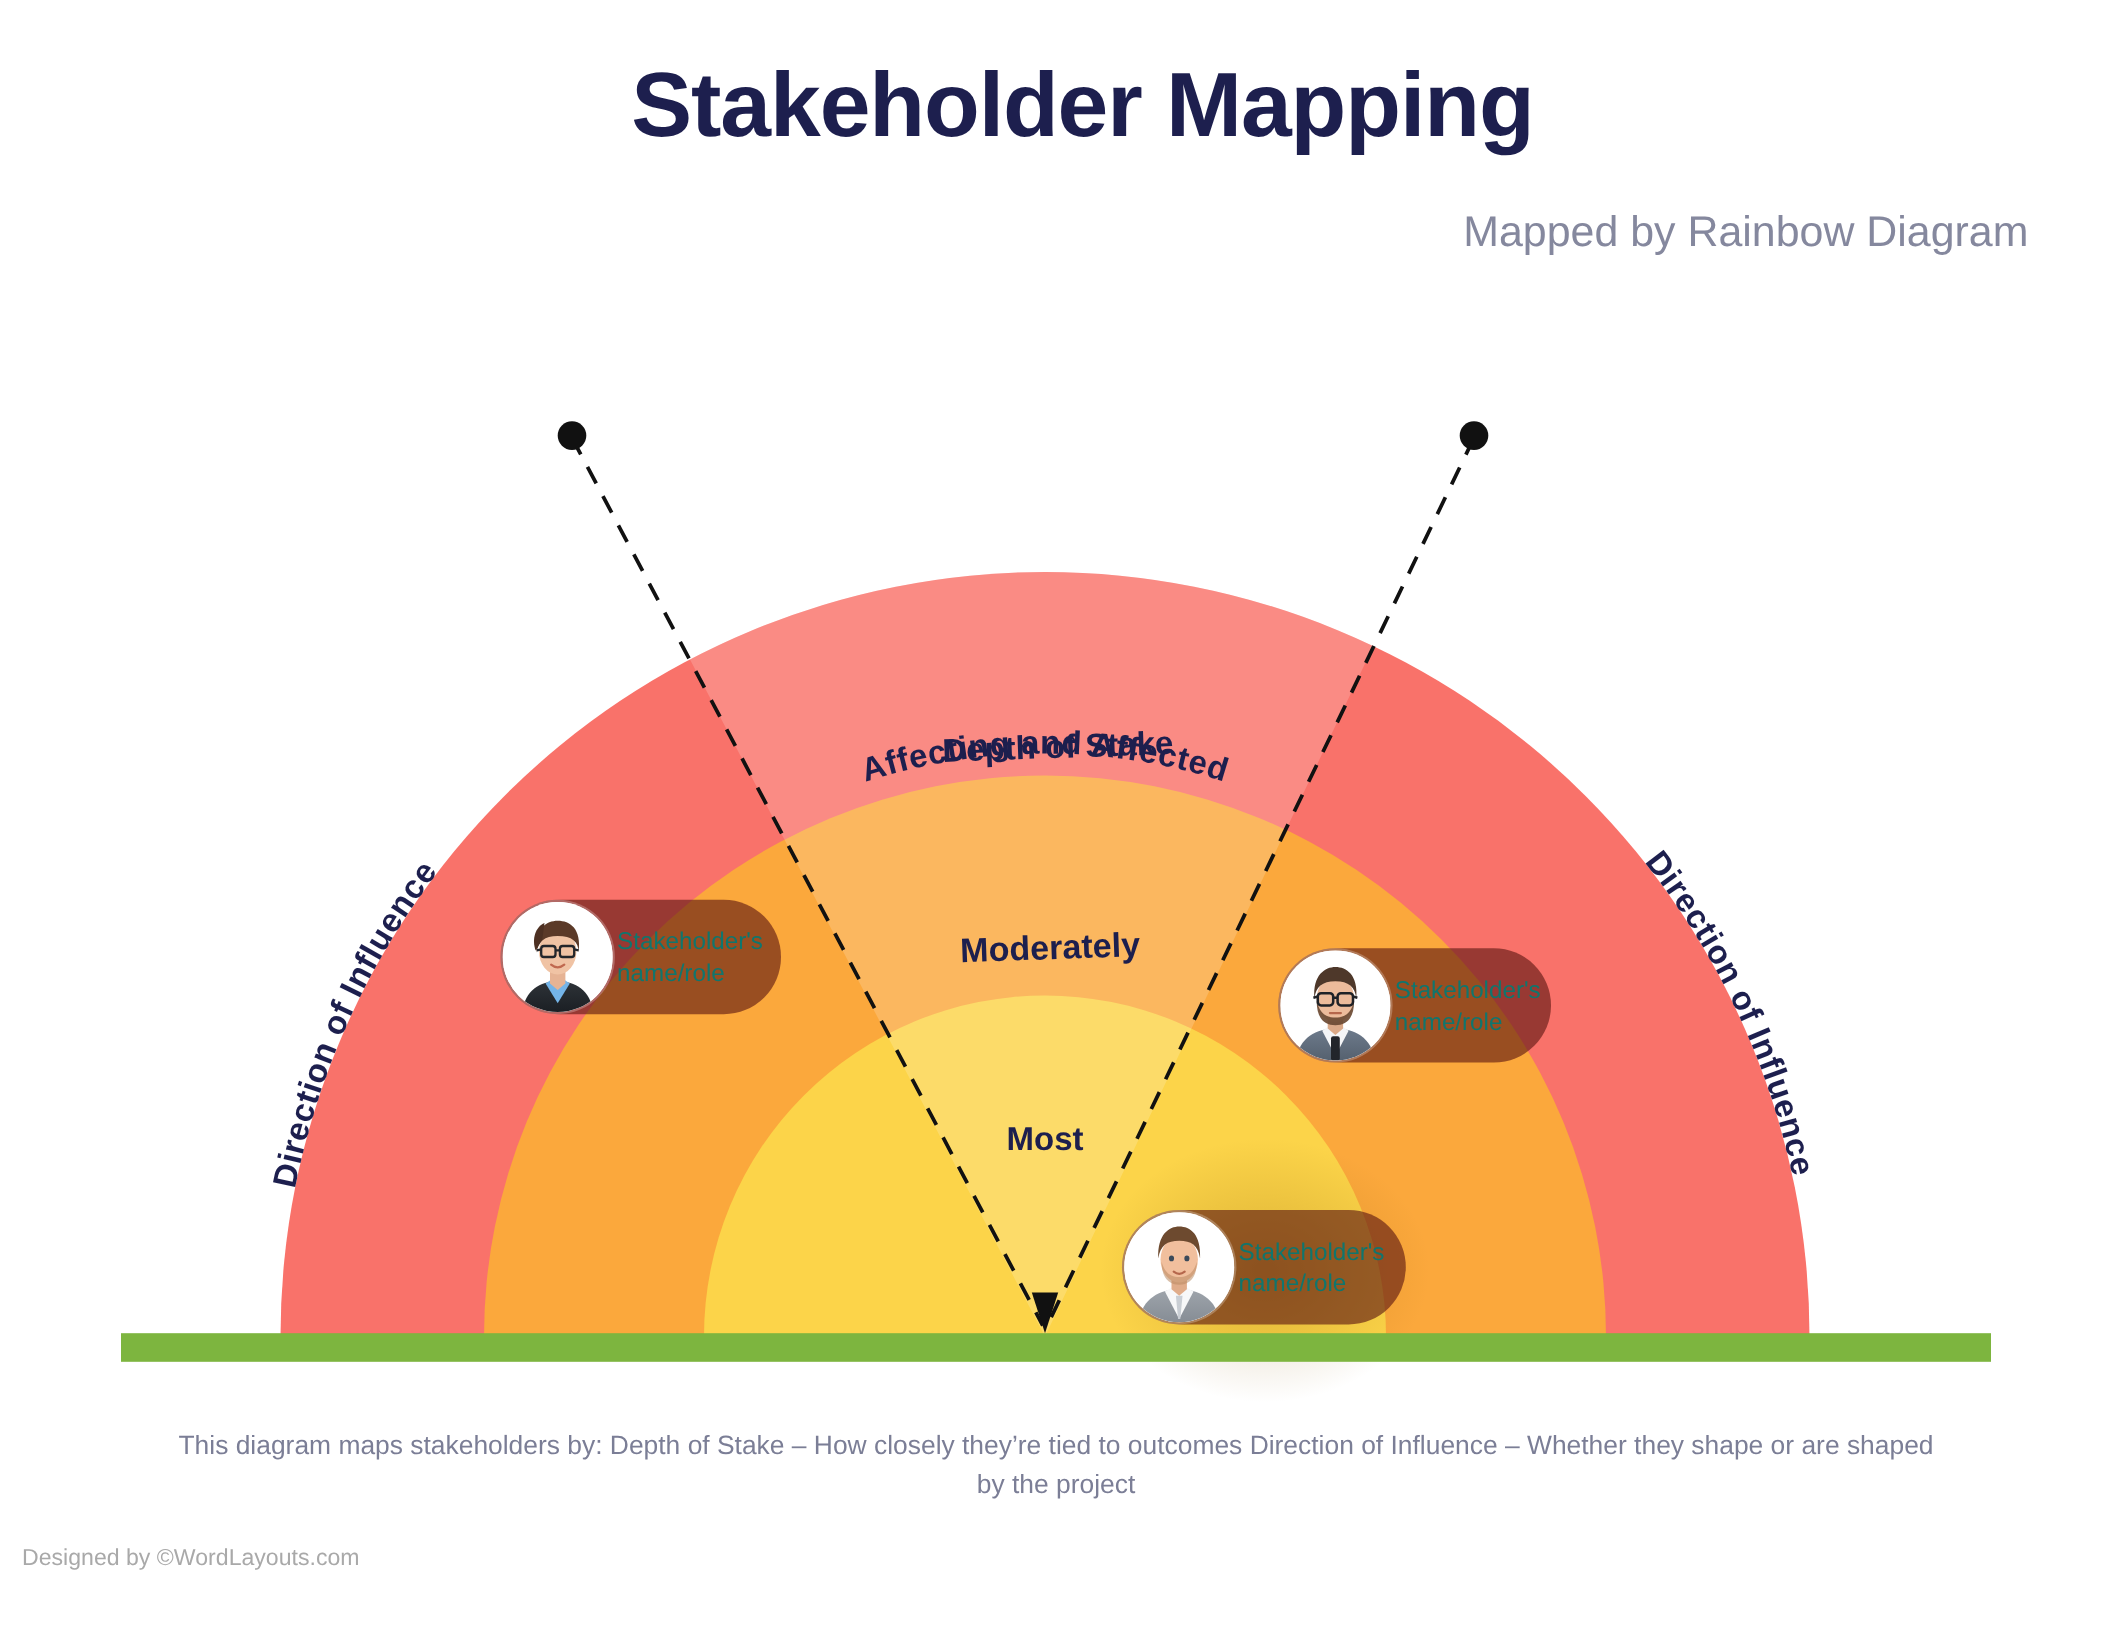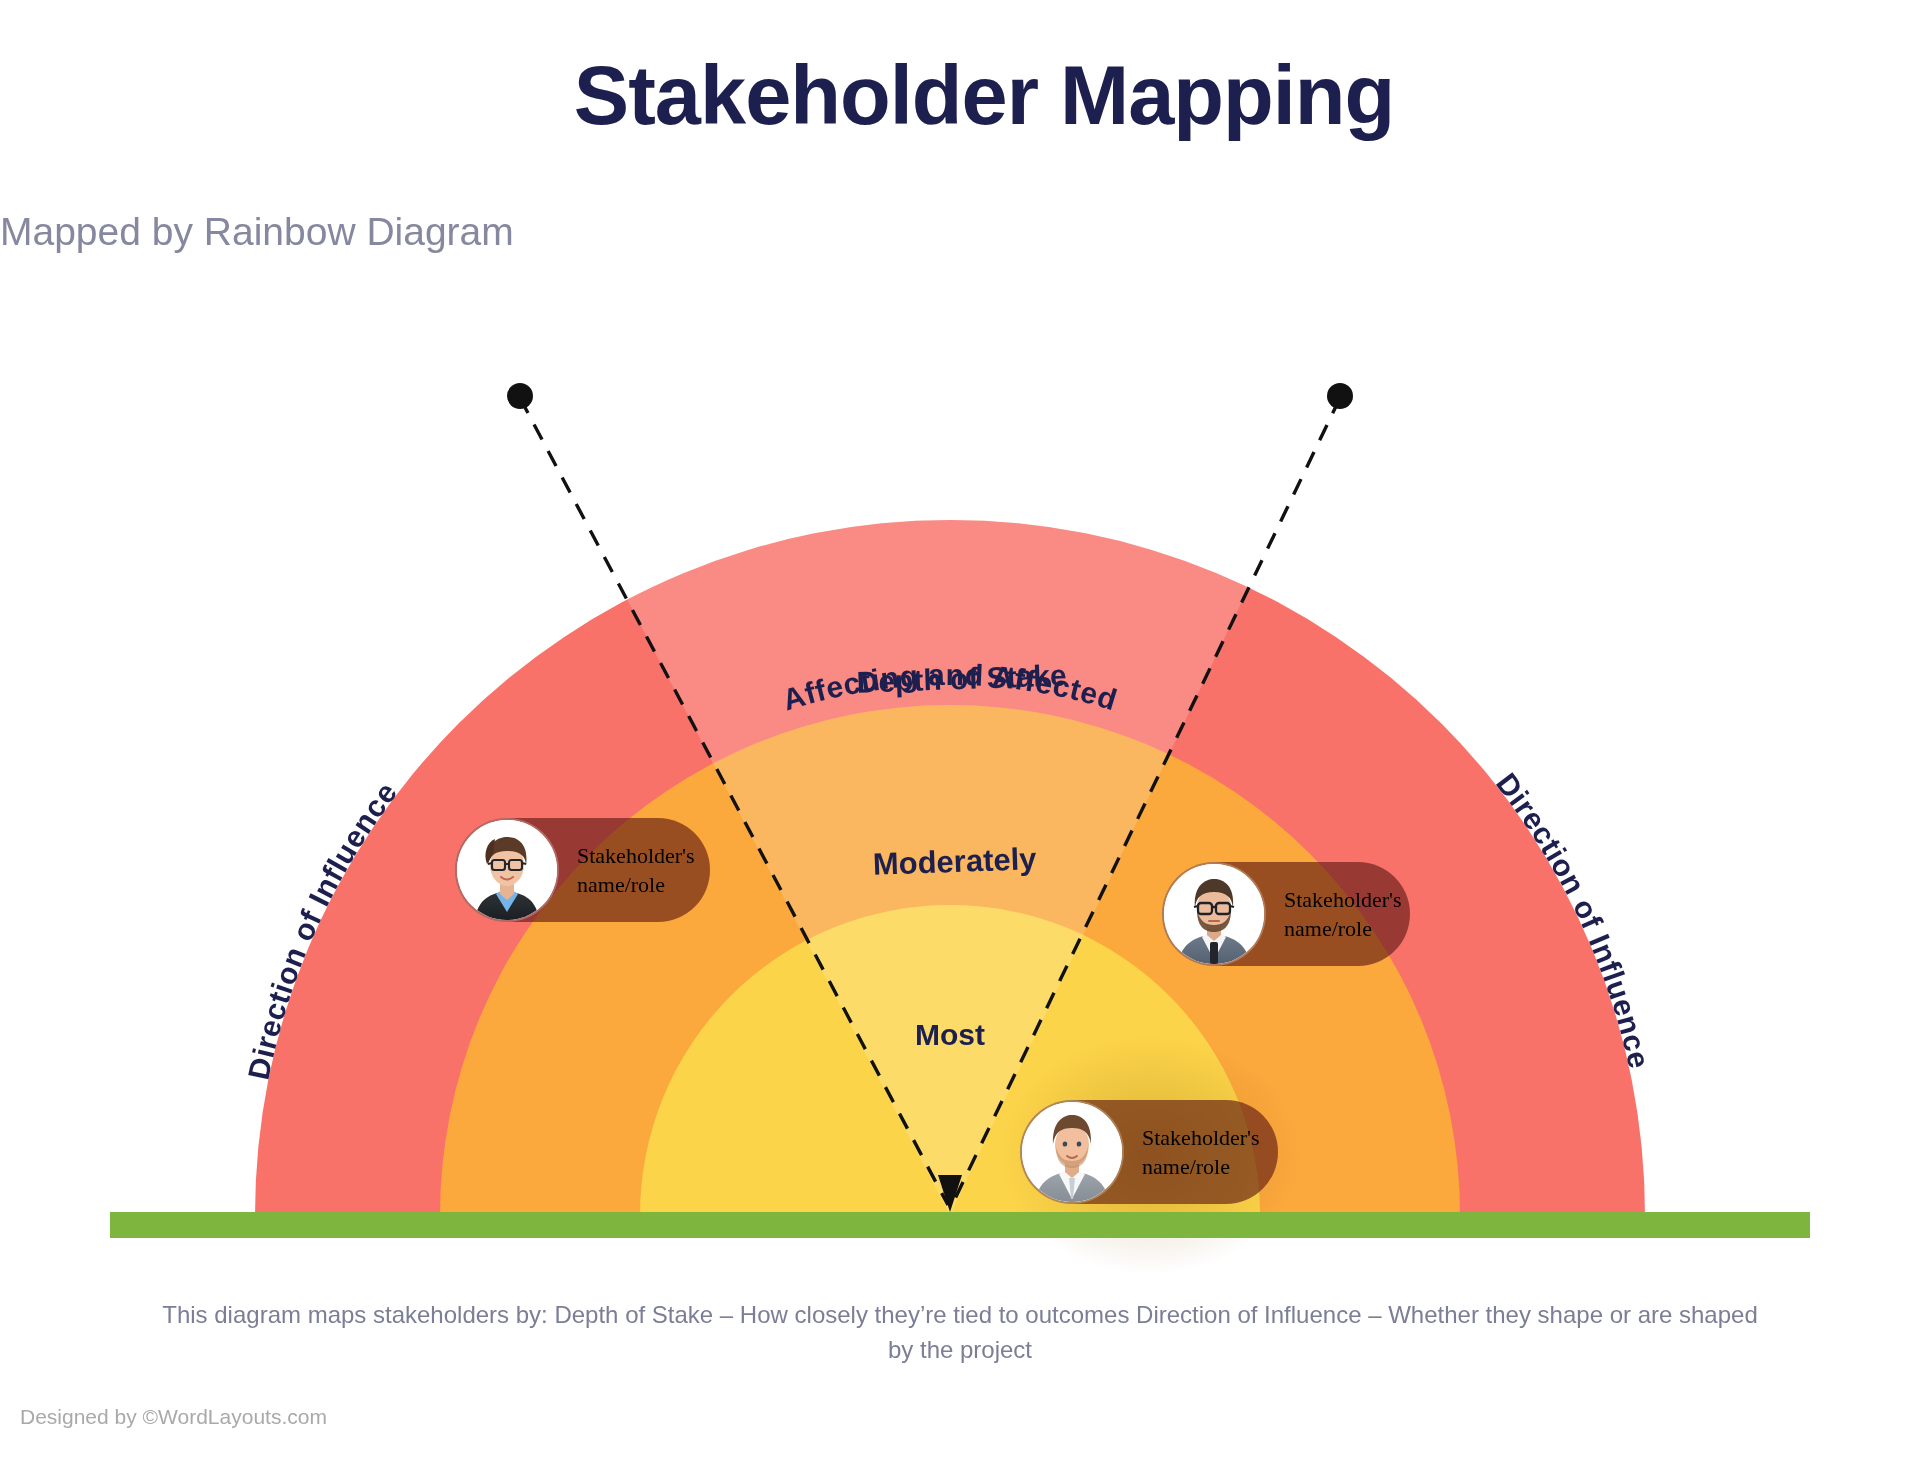--- a/index.html
+++ b/index.html
@@ -15,24 +15,23 @@
 
   
   #page-title {
     position:absolute; left:0; top:52px; width:1920px;
     text-align:center;
     font-size:83px; font-weight:bold; letter-spacing:-1px;
     color:#1d1f4e; line-height:1.05;padding-left:48px;
   }
   #page-subtitle {
     position:absolute; left:0; top:190px; width:1844px;
-    text-align:left;
+    text-align:right;
     font-size:39px; font-weight:400;
     color:#85889e;
-    margin-top:20px;
   }
 
   
   #diagram { position:absolute; left:0; top:0; width:1920px; height:1484px; }
 
   
   .arc-label {
     font-family:"Liberation Sans", sans-serif;
     font-size:30px; font-weight:bold;
     fill:#1d1f4e; letter-spacing:0.6px;
@@ -55,26 +54,25 @@
     width:100px; height:100px; flex:0 0 100px;
     border-radius:50%;
     background:#ffffff;
     margin-left:2px;
     position:relative;
     overflow:hidden;
     box-shadow:0 0 0 2px rgba(255,255,255,0.25);
   }
   .card .avatar svg { position:absolute; left:0; top:0; }
   .card .ctext {
-    margin-left:20px;
-    color:#000000;
+    margin-left:4px;
+    color:#0f766e;
     font-size:22px;
     line-height:1.33;
     white-space:pre-line;
-    font-family:Liberation Serif, serif;
   }
   #card-left  { left:455px; top:818px; width:255px; }
   #card-right { left:1162px; top:862px; width:248px; }
   #card-bottom{ left:1020px; top:1100px; width:258px; }
 
   
   #caption {
     position:absolute; left:160px; top:1251px; width:1600px;
     text-align:center;
     font-size:24px; line-height:1.45;

